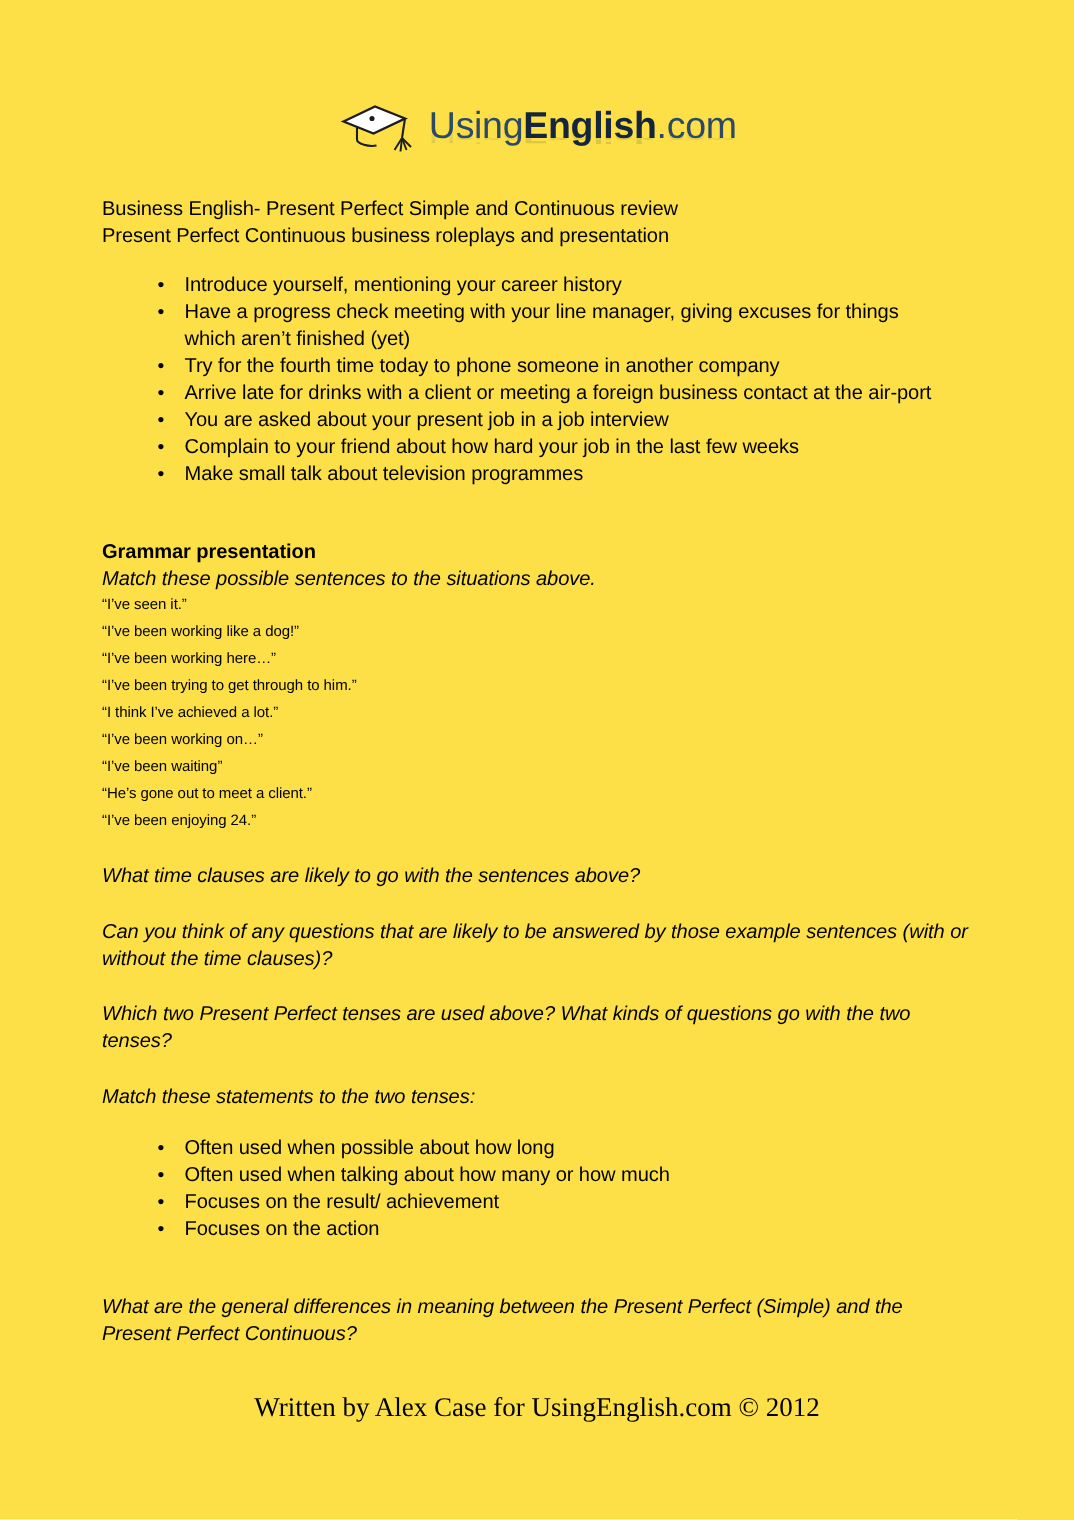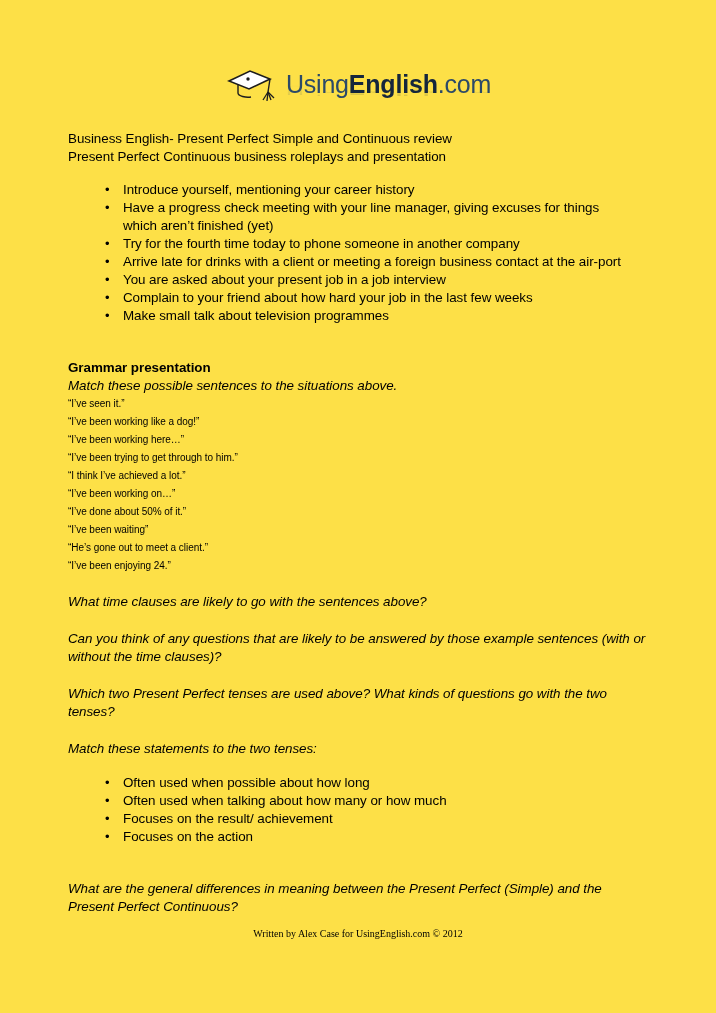--- a/index.html
+++ b/index.html
@@ -138,21 +138,21 @@
   }
 
   
   .footer {
     position: absolute;
     left: 0;
     right: 0;
     top: 928px;
     text-align: center;
     font-family: "Liberation Serif", serif;
-    font-size: 10px;
+    font-size: 18px;
     color: #000000;
   }
 </style>
 </head>
 <body>
 
 <div class="page">
 
   <div class="logo-block">
     <div class="logo-inner">
@@ -201,21 +201,20 @@
     <div class="section-title">Grammar presentation</div>
     <div class="italic-line">Match these possible sentences to the situations above.</div>
 
     <div>
       <div class="plain-line">“I’ve seen it.”</div>
       <div class="plain-line">“I’ve been working like a dog!”</div>
       <div class="plain-line">“I’ve been working here…”</div>
       <div class="plain-line">“I’ve been trying to get through to him.”</div>
       <div class="plain-line">“I think I’ve achieved a lot.”</div>
       <div class="plain-line">“I’ve been working on…”</div>
-      <div class="plain-line">“I’ve done about 50% of it.”</div>
       <div class="plain-line">“I’ve been waiting”</div>
       <div class="plain-line">“He’s gone out to meet a client.”</div>
       <div class="plain-line">“I’ve been enjoying 24.”</div>
     </div>
 
     <div class="spacer-line"></div>
 
     <div class="italic-para">What time clauses are likely to go with the sentences above?</div>
 
     <div class="spacer-line"></div>

